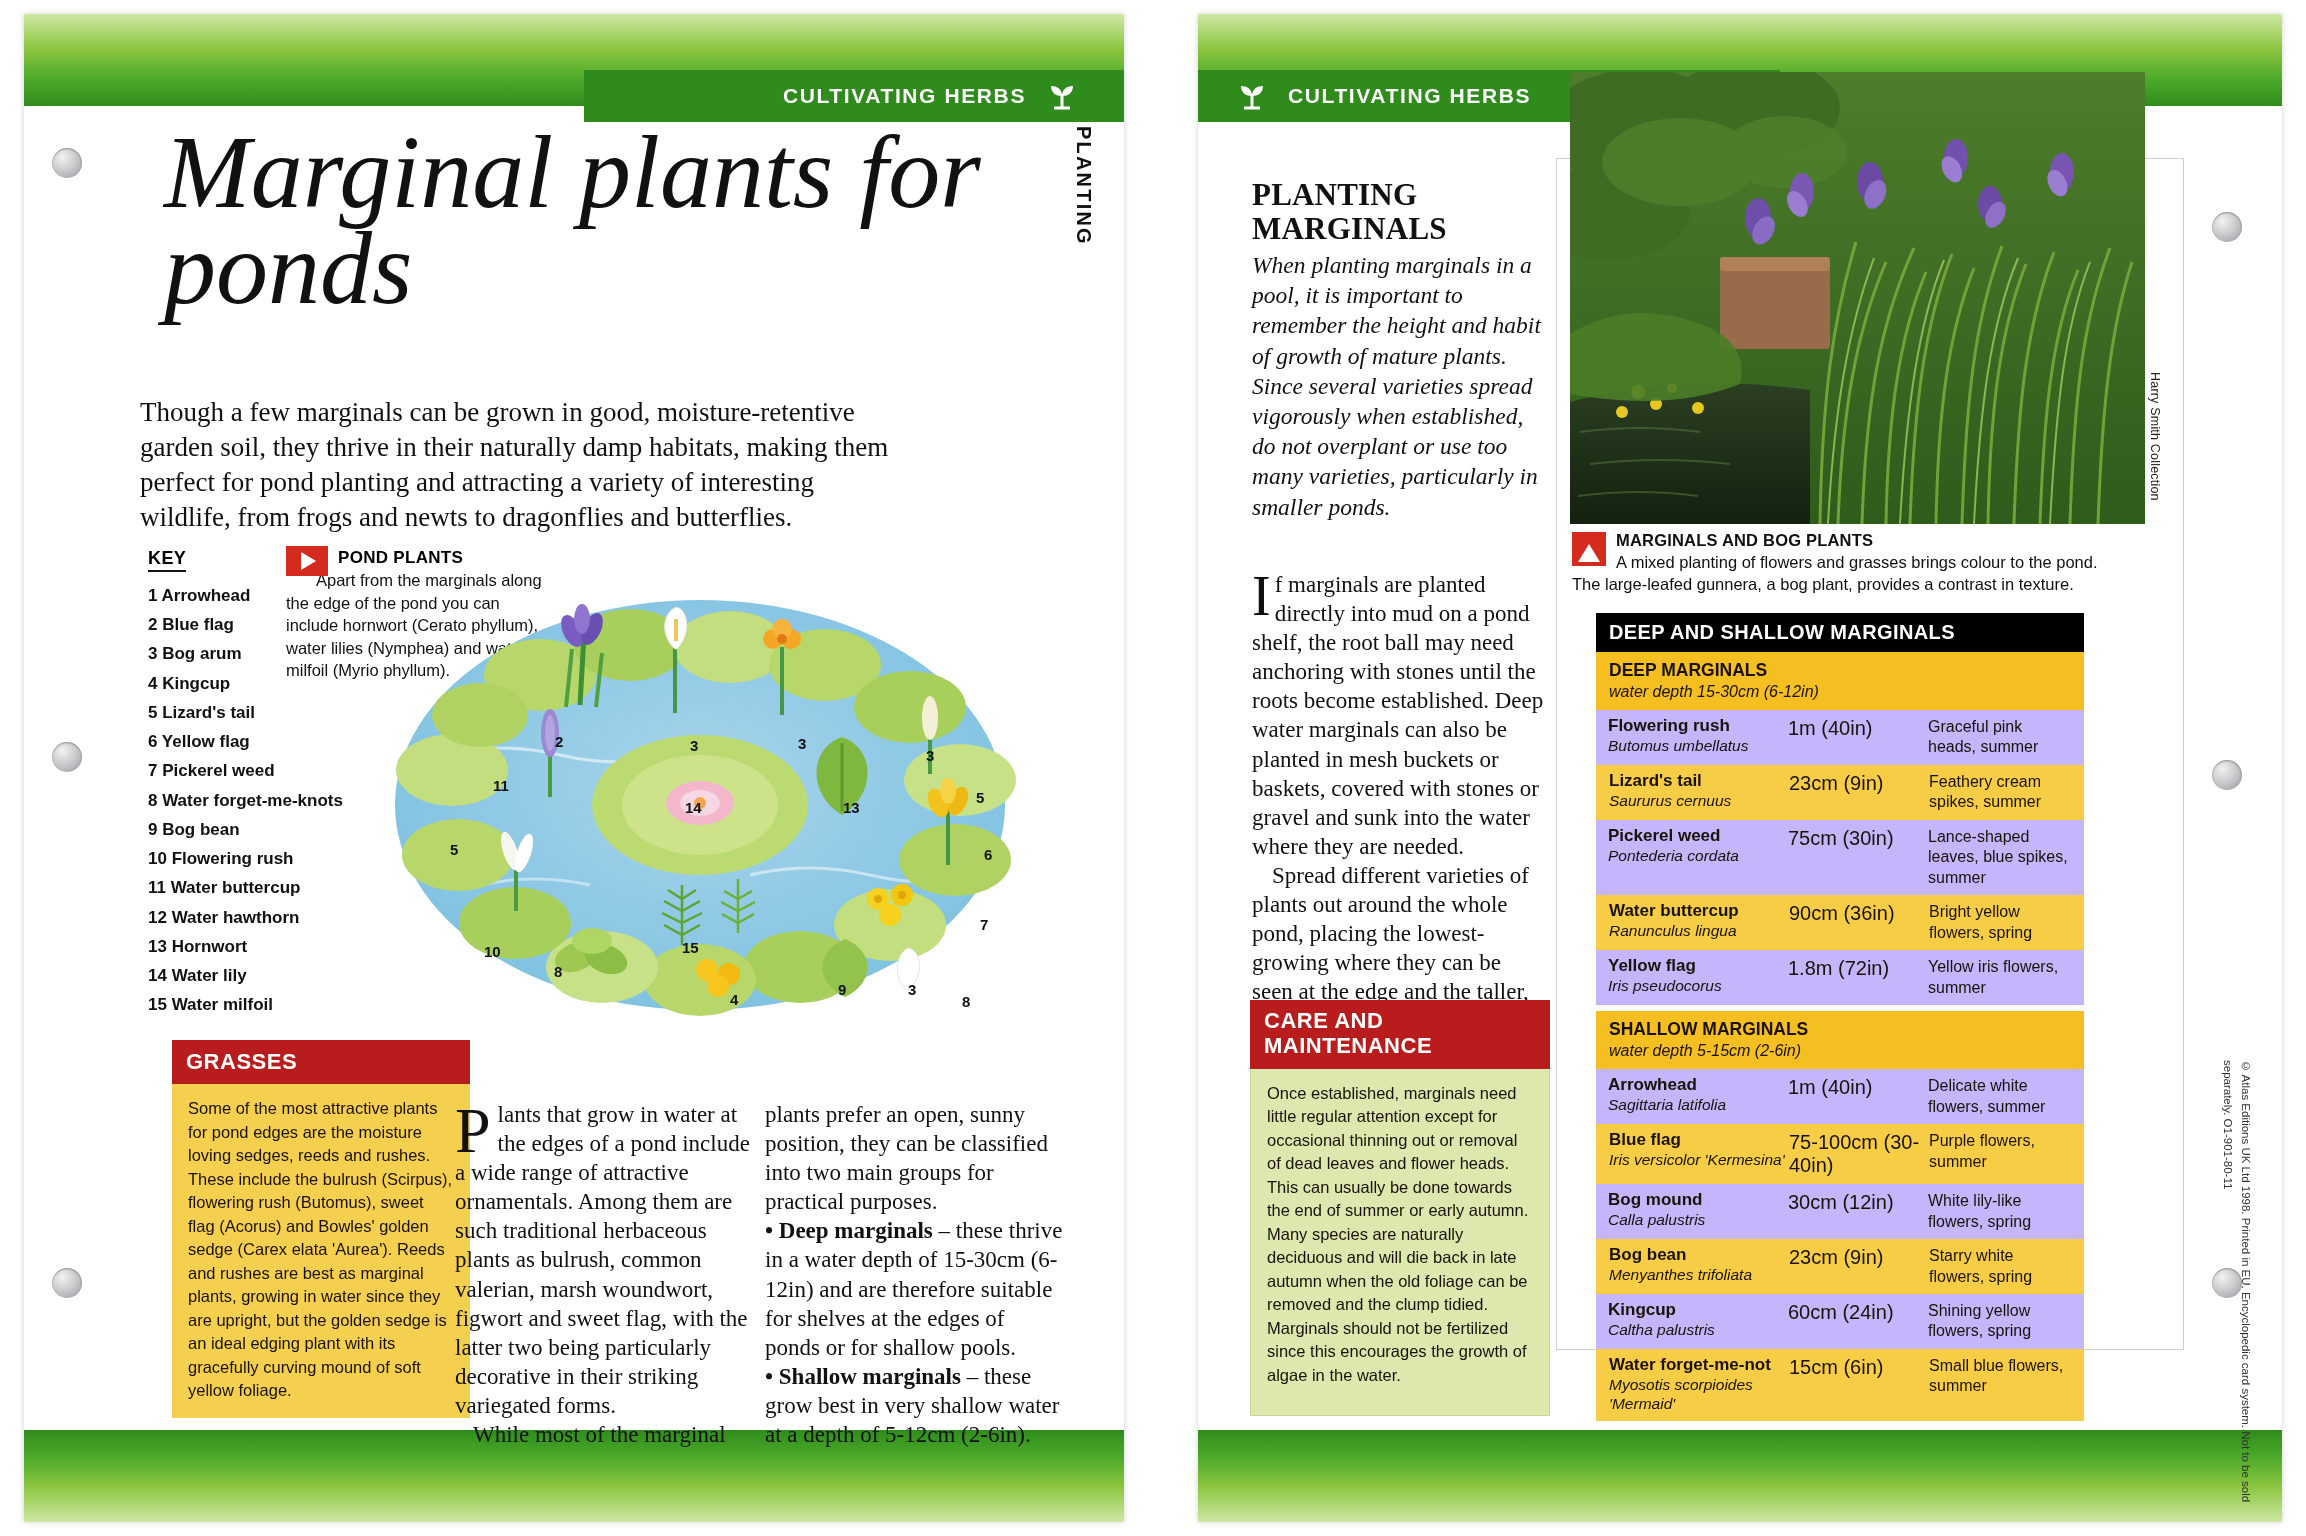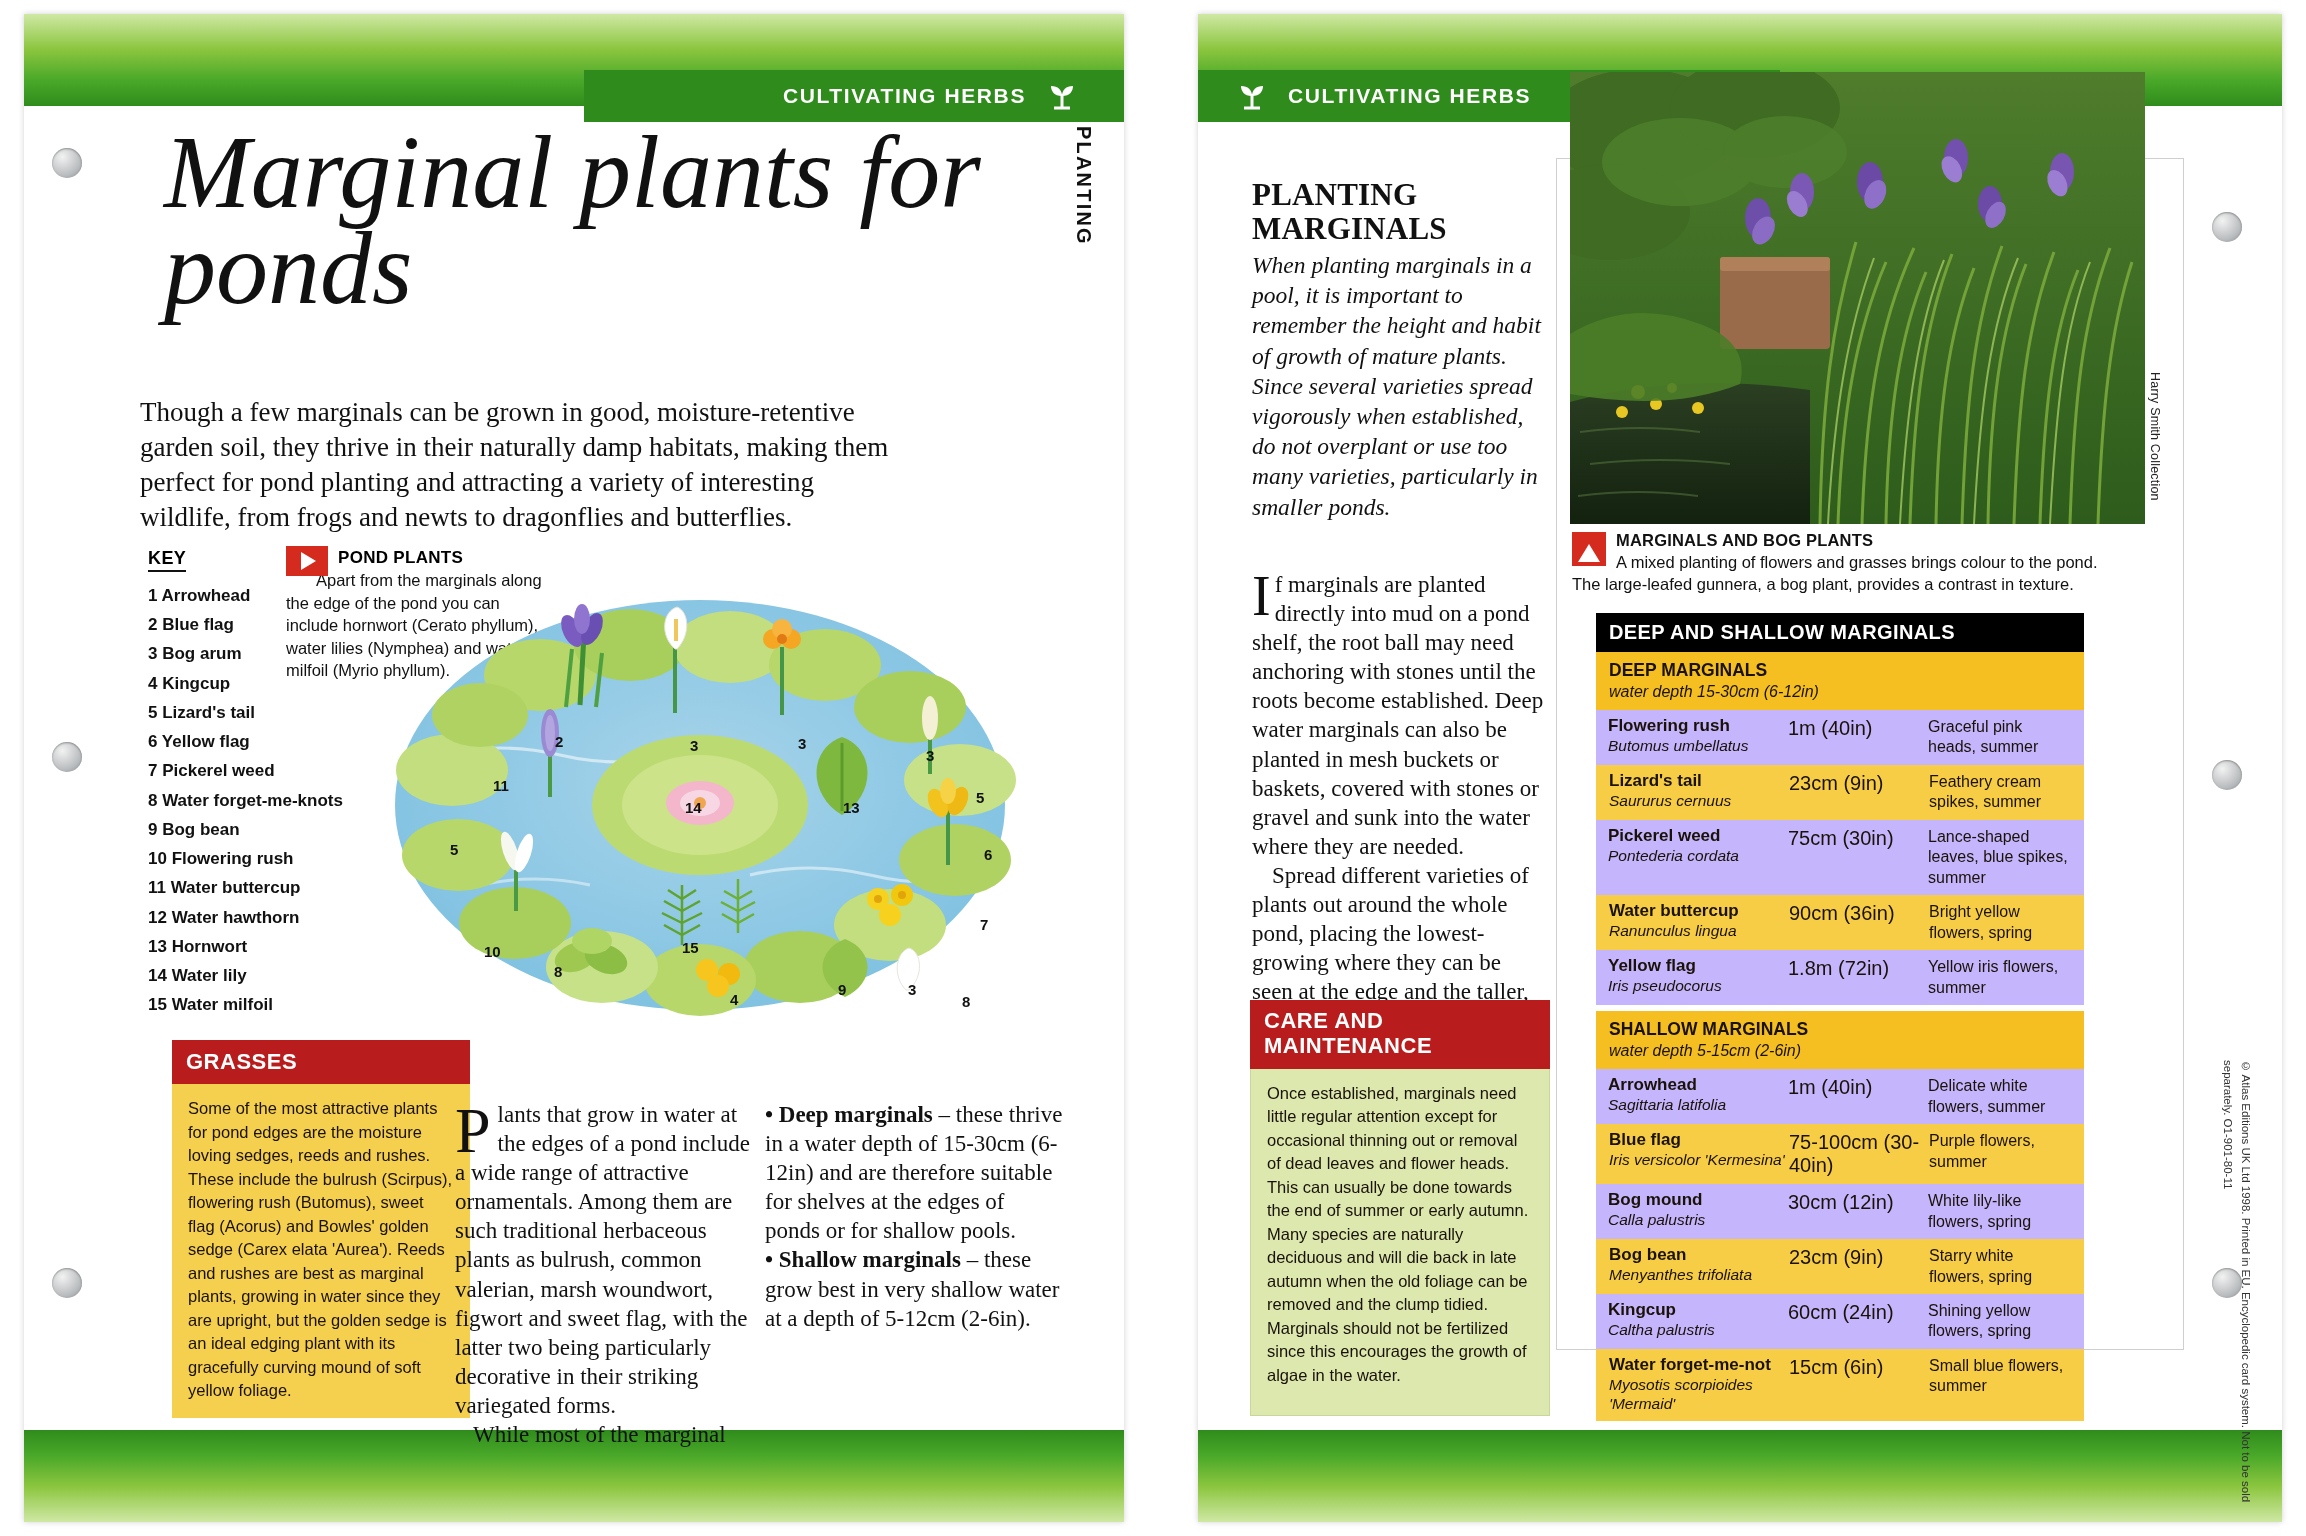--- a/index.html
+++ b/index.html
@@ -347,20 +347,21 @@
   <div class="boxk" id="grasses">
     <div class="cap">GRASSES</div>
     <div class="bod">Some of the most attractive plants for pond edges are the moisture loving sedges, reeds and rushes. These include the bulrush (Scirpus), flowering rush (Butomus), sweet flag (Acorus) and Bowles' golden sedge (Carex elata 'Aurea'). Reeds and rushes are best as marginal plants, growing in water since they are upright, but the golden sedge is an ideal edging plant with its gracefully curving mound of soft yellow foliage.</div>
   </div>
 
   <div class="col" id="lcol1">
     <span class="dropcap">P</span><span>lants that grow in water at the edges of a pond include a wide range of attractive ornamentals. Among them are such traditional herbaceous plants as bulrush, common valerian, marsh woundwort, figwort and sweet flag, with the latter two being particularly decorative in their striking variegated forms.</span>
     <div style="margin-top:0;text-indent:18px;">While most of the marginal</div>
   </div>
   <div class="col" id="lcol2">
+    <div>plants prefer an open, sunny position, they can be classified into two main groups for practical purposes.</div>
     <div style="margin-top:0;">
       <span class="bull">• Deep marginals</span><span> – these thrive in a water depth of 15-30cm (6-12in) and are therefore suitable for shelves at the edges of ponds or for shallow pools.</span>
     </div>
     <div style="margin-top:0;">
       <span class="bull">• Shallow marginals</span><span> – these grow best in very shallow water at a depth of 5-12cm (2-6in).</span>
     </div>
   </div>
 
   <div class="card" id="card-right">
     <div class="band top"></div>

